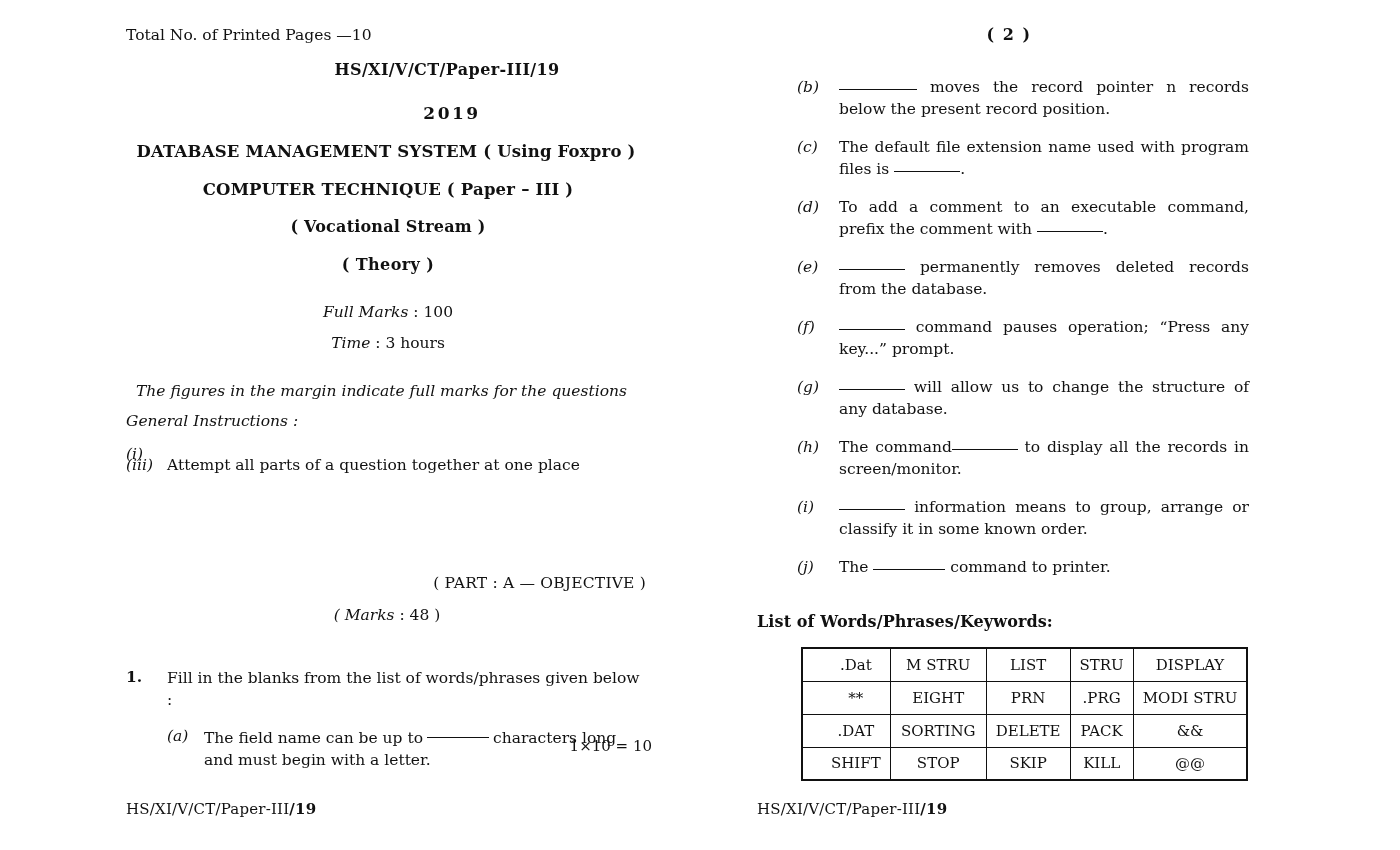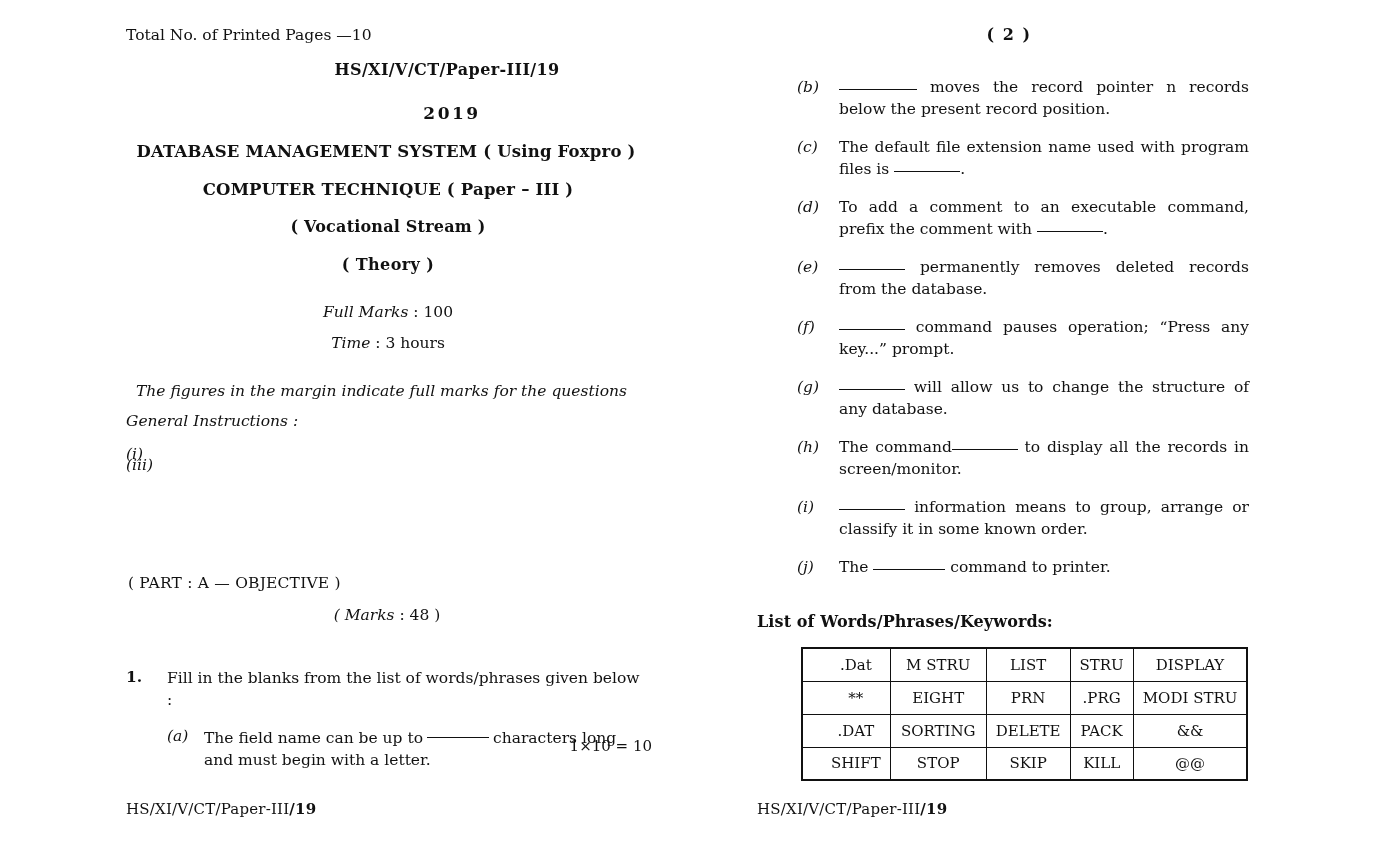--- a/index.html
+++ b/index.html
@@ -82,21 +82,21 @@
   ul.instr-list li {
     position: relative; padding-left: 41px; font-size: 15.5px;
     margin-bottom: 10.5px; line-height: 1.42;
   }
   ul.instr-list li .mk {
     position: absolute; left: 0; top: 0; font-style: italic;
   }
 
   .part-head {
     position: absolute; left: 0; top: 574px; width: 520px;
-    text-align: left; font-size: 15.5px; letter-spacing: .2px;
+    text-align: right; font-size: 15.5px; letter-spacing: .2px;
     padding-left: 2px;
   }
   .part-marks {
     position: absolute; left: 0; top: 606px; width: 520px;
     text-align: center; font-size: 15.5px; padding-left: 2px;
   }
 
   .q1 { position: absolute; left: 0; top: 667px; width: 520px; }
   .q1 .num {
     position: absolute; left: 0; top: 0; font-weight: bold; font-size: 15.5px;
@@ -195,20 +195,21 @@
     <div class="figures-note">The figures in the margin indicate full marks for the questions</div>
 
     <div class="gen-instr">General Instructions :</div>
 
     <ul class="instr-list">
       <li>
         <span class="mk">(i)</span>
       </li>
       <li>
         <span class="mk">(iii)</span>
+        <span>Attempt all parts of a question together at one place</span>
       </li>
     </ul>
 
     <div class="part-head">( PART : A — OBJECTIVE )</div>
 
     <div class="part-marks">
       <span class="ital">( Marks</span><span> : 48 )</span>
     </div>
 
     <div class="q1">

